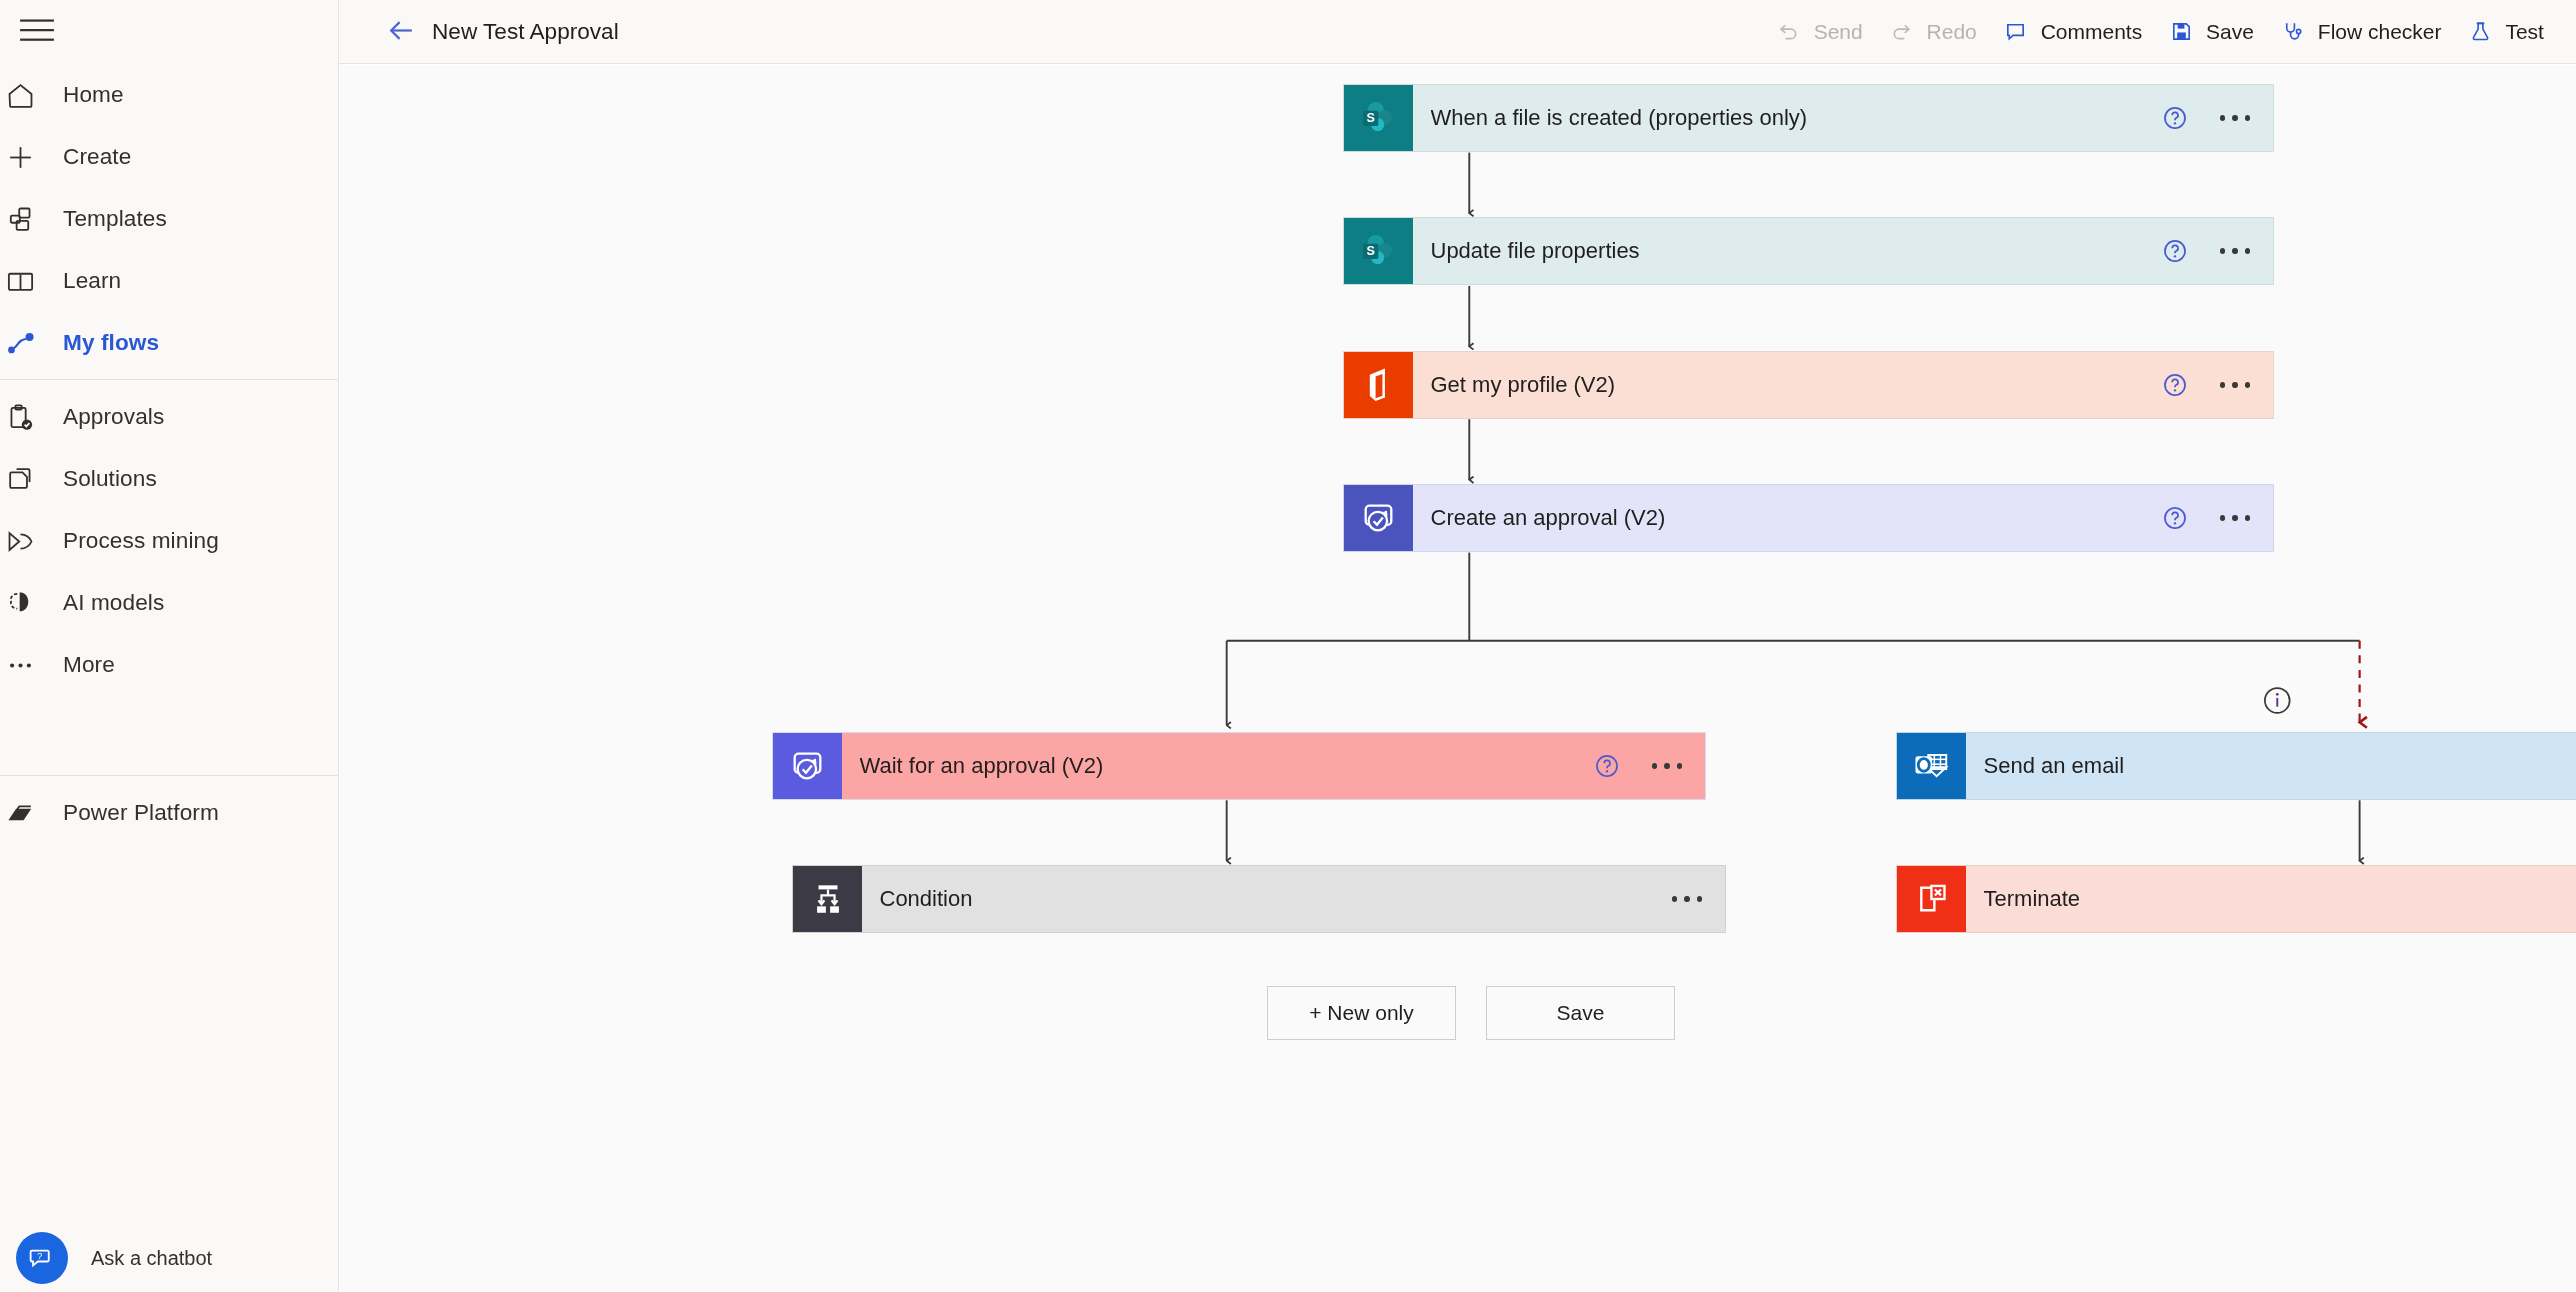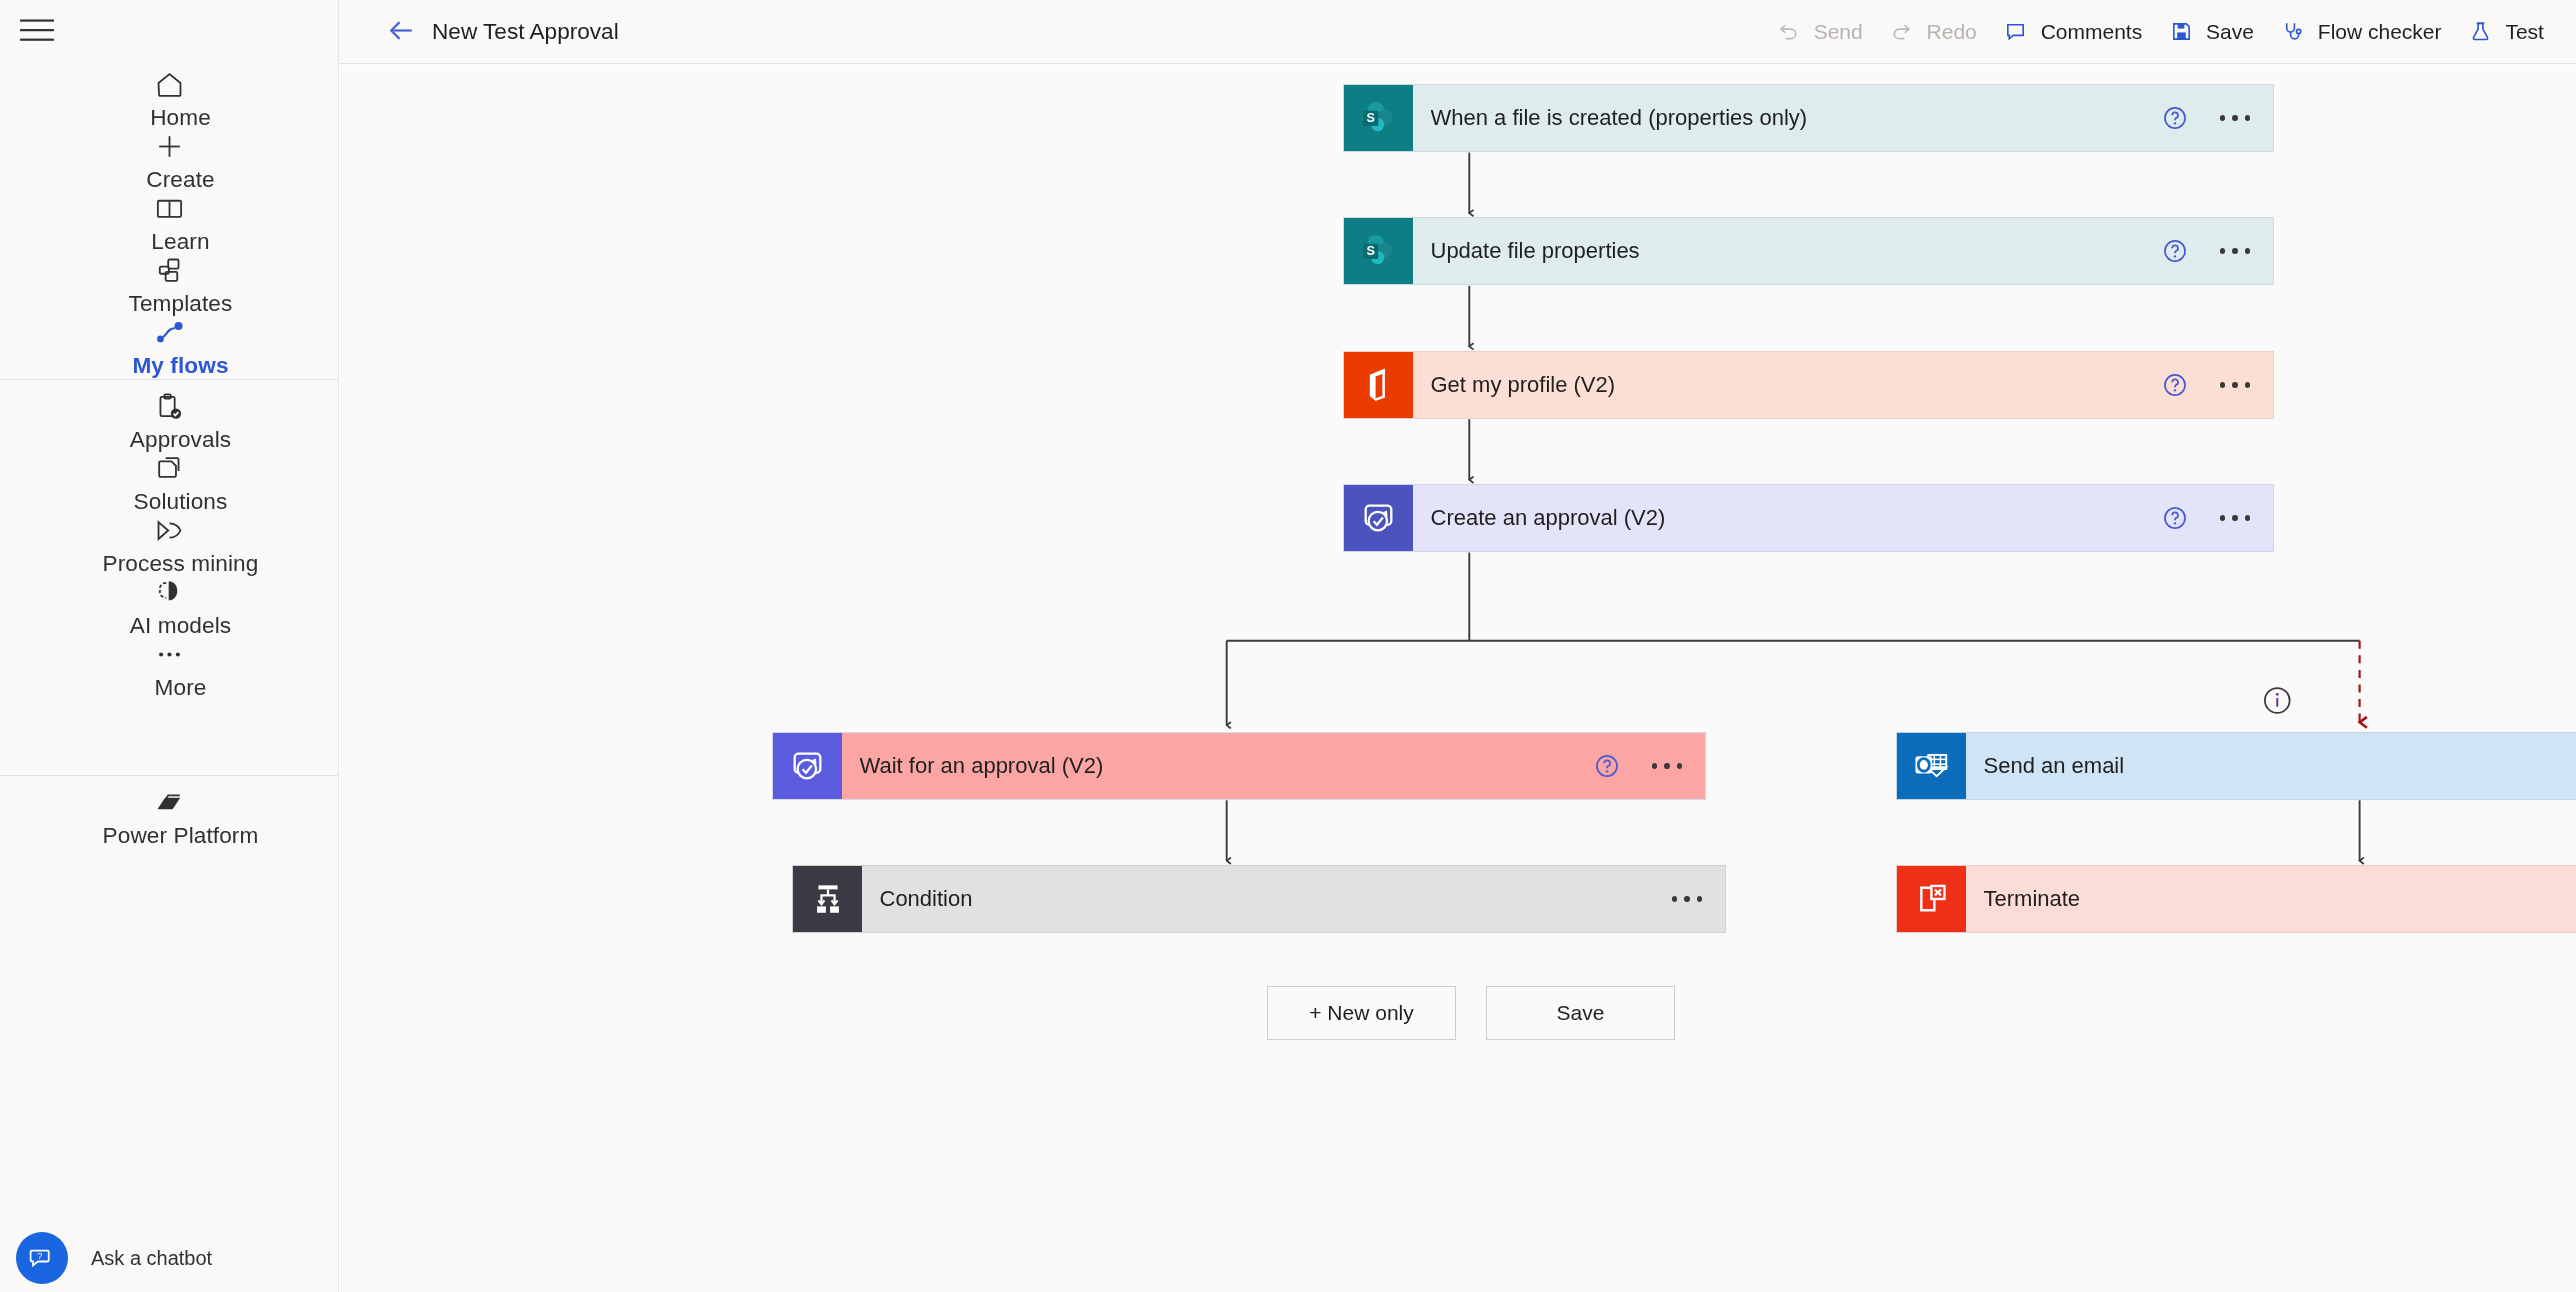--- a/index.html
+++ b/index.html
@@ -37,21 +37,20 @@
   #nav-mid { top: 386px; }
   #nav-bot { top: 782px; }
 
   .nav-item {
     position: relative;
     height: 62px;
     display: flex;
     align-items: center;
     box-sizing: border-box;
     cursor: pointer;
-    flex-direction: column;
   }
   .nav-item .nav-ico {
     width: 41px; height: 41px;
     display: flex; align-items: center; justify-content: center;
     flex: 0 0 41px;
     color: #323130;
   }
   .nav-item .nav-ico svg { display:block; }
   .nav-item .nav-lbl {
     margin-left: 22px;
@@ -258,36 +257,36 @@
           <line x1="12" y1="4" x2="12" y2="20"></line>
             <line x1="4" y1="12" x2="20" y2="12"></line>
         </svg>
       </span>
       <span class="nav-lbl">Create</span>
     </div>
 
     <div class="nav-item">
       <span class="nav-ico">
         <svg width="31" height="31" viewBox="0 0 24 24" fill="none" stroke="currentColor" stroke-width="1.4">
-          <rect x="3" y="6" width="18" height="12.5" rx="1"></rect>
-          <line x1="12" y1="6.5" x2="12" y2="18"></line>
-        </svg>
-      </span>
-      <span class="nav-lbl">Learn</span>
-    </div>
-
-    <div class="nav-item">
-      <span class="nav-ico">
-        <svg width="31" height="31" viewBox="0 0 24 24" fill="none" stroke="currentColor" stroke-width="1.4">
           <rect x="11" y="3.5" width="8" height="7" rx="1"></rect>
           <rect x="4.5" y="9" width="7" height="5.5" rx="1"></rect>
           <rect x="9" y="13" width="9" height="7" rx="1"></rect>
         </svg>
       </span>
       <span class="nav-lbl">Templates</span>
+    </div>
+
+    <div class="nav-item">
+      <span class="nav-ico">
+        <svg width="31" height="31" viewBox="0 0 24 24" fill="none" stroke="currentColor" stroke-width="1.4">
+          <rect x="3" y="6" width="18" height="12.5" rx="1"></rect>
+          <line x1="12" y1="6.5" x2="12" y2="18"></line>
+        </svg>
+      </span>
+      <span class="nav-lbl">Learn</span>
     </div>
 
     <div class="nav-item active">
       <span class="nav-ico">
         <svg width="31" height="31" viewBox="0 0 24 24" fill="none" stroke="currentColor" stroke-width="1.7">
           <circle cx="5" cy="17" r="2.6" fill="currentColor" stroke="none"></circle>
           <circle cx="19" cy="7" r="3.1" fill="currentColor" stroke="none"></circle>
           <path d="M7 15.6c2.4-1.4 3-4.2 5.4-5.7 1.3-.8 2.6-1.2 3.8-1.4"></path>
         </svg>
       </span>

